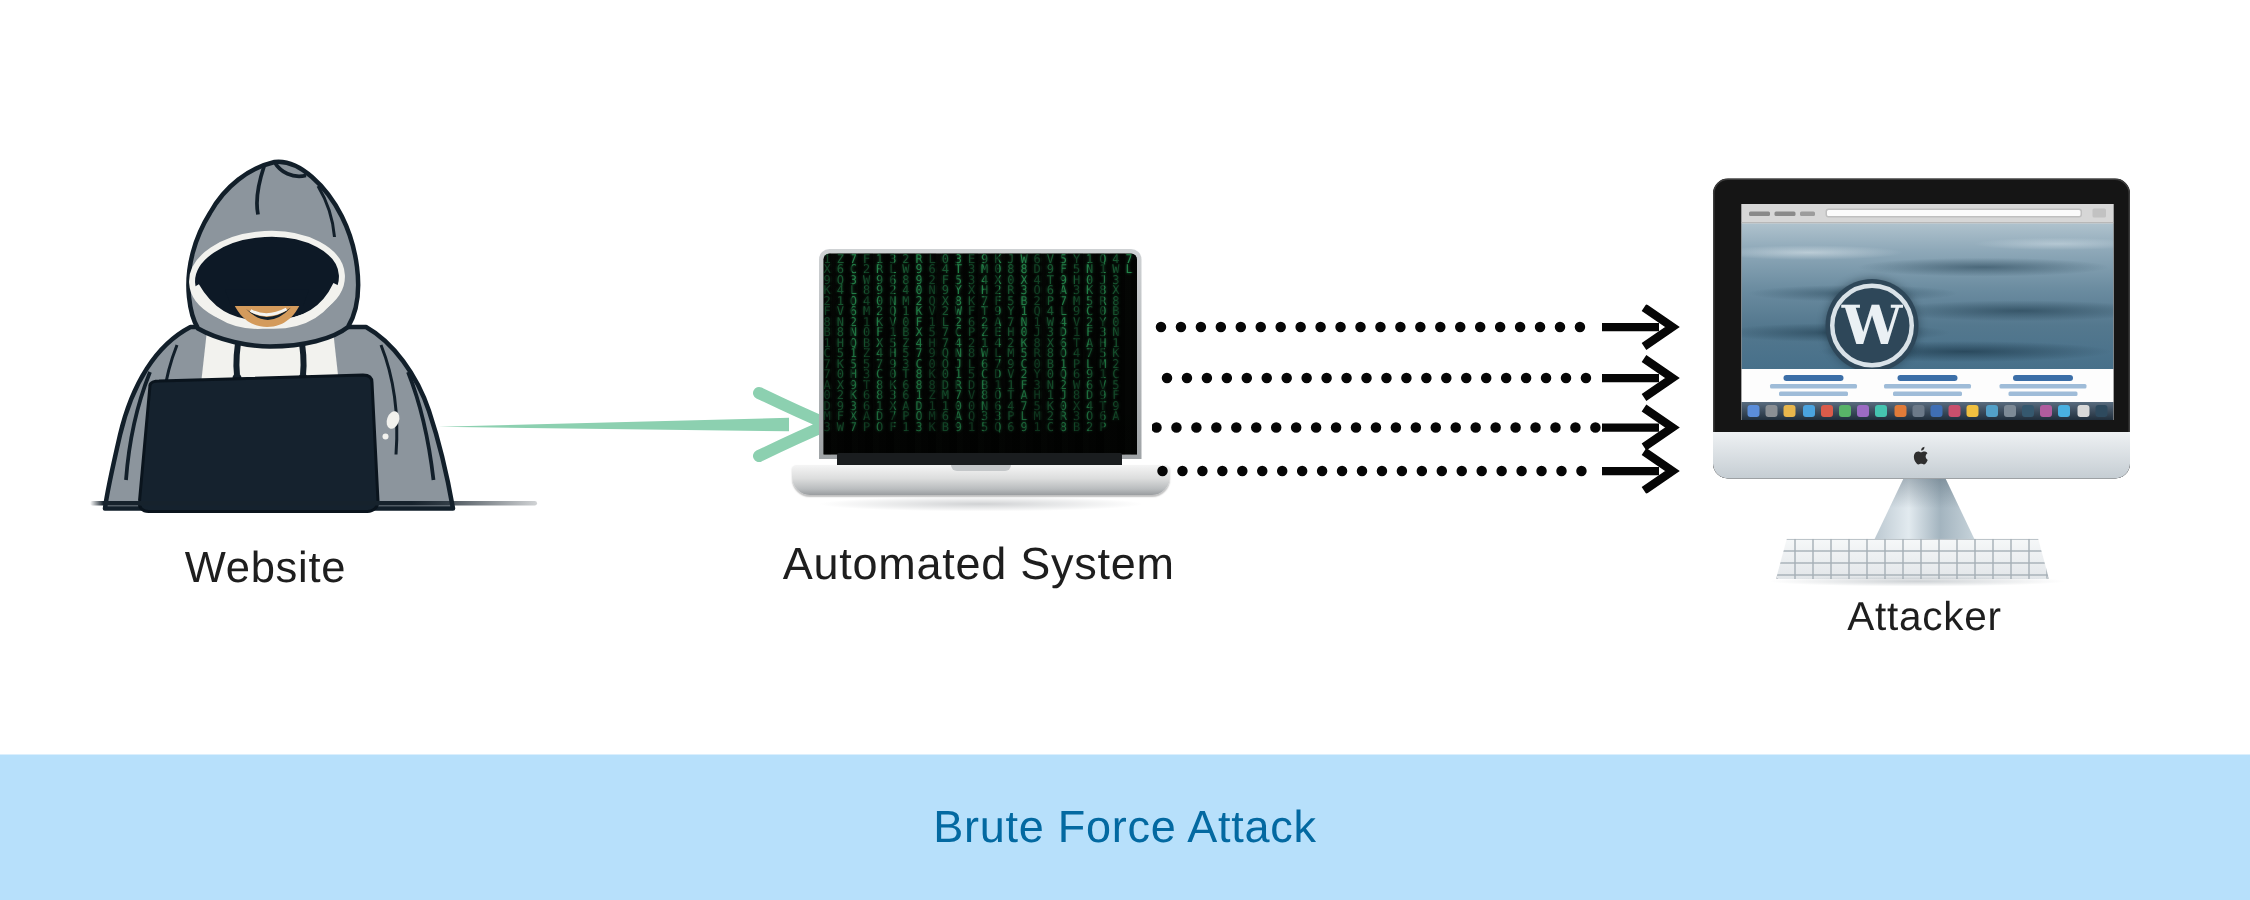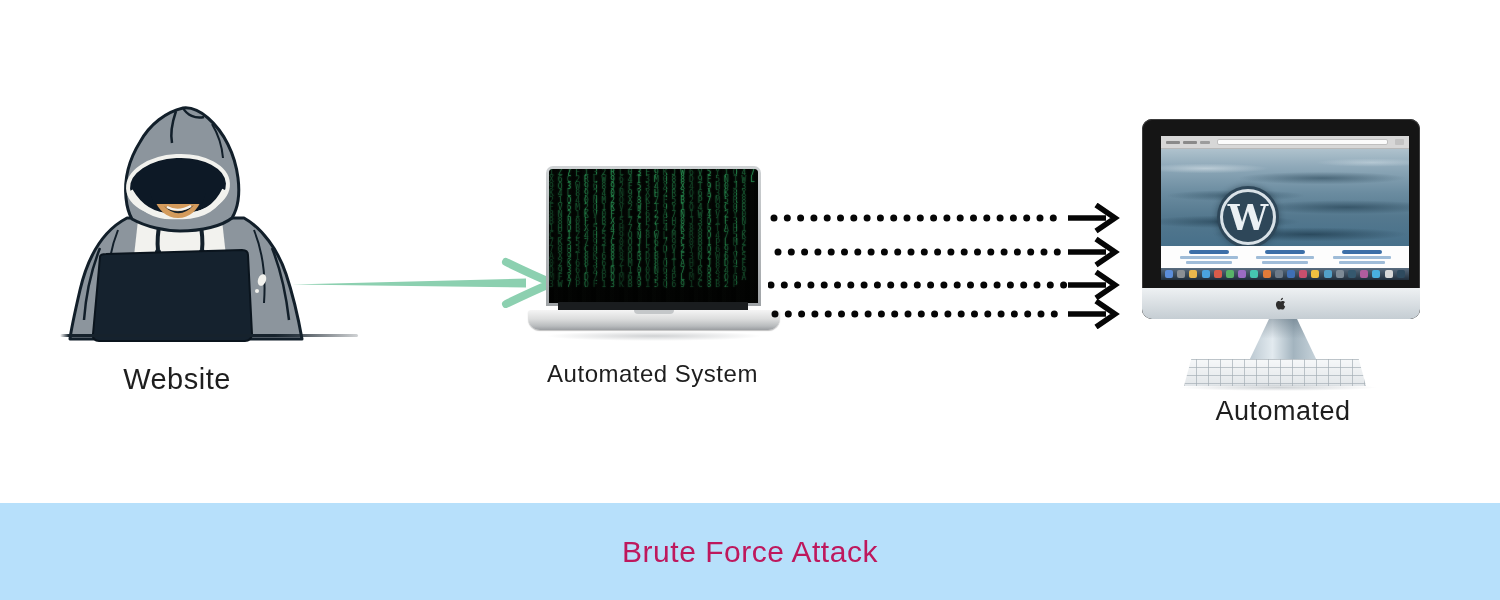--- a/index.html
+++ b/index.html
@@ -4,21 +4,21 @@
 <style>
   * { margin:0; padding:0; box-sizing:border-box; }
   body { background:#ffffff; font-family:"Liberation Sans","DejaVu Sans",sans-serif; }
   #canvas { position:relative; width:1500px; height:600px; background:#ffffff; overflow:hidden; }
 
   .abs { position:absolute; }
 
   
   .node-label { position:absolute; text-align:center; color:#1e1e1e; letter-spacing:.5px; }
   #attacker-label   { left:77px;  top:363px; width:200px; font-size:29px; }
-  #automated-label  { left:495px; top:360px; width:315px; font-size:24px; }
+  #automated-label  { left:495px; top:360px; width:315px; font-size:30px; }
   #wp-label         { left:1156px; top:391px; width:254px; font-size:27px; line-height:40px; }
 
   
   #attacker-figure { left:66px; top:98px; }
   #desk-line { left:60px; top:334px; width:298px; height:3px; border-radius:2px;
     background:linear-gradient(90deg, rgba(20,30,40,0) 0%, #16222c 3%, #16222c 72%, rgba(22,34,44,.2) 100%); }
 
   
   #laptop { left:528px; top:166px; width:252px; height:175px; }
   #laptop-screen-frame { position:absolute; left:18px; top:0; width:215px; height:140px;
@@ -88,21 +88,21 @@
       repeating-linear-gradient(90deg, rgba(165,175,182,.7) 0 1px, transparent 1px 12px),
       repeating-linear-gradient(180deg, rgba(165,175,182,.7) 0 1px, transparent 1px 8px),
       linear-gradient(180deg,#f6f8f9,#e2e6e9);
     box-shadow:0 2px 0 rgba(150,160,168,.6); }
   #imac-shadow { left:1178px; top:384px; width:200px; height:7px;
     background:radial-gradient(ellipse at center, rgba(130,140,148,.4), rgba(130,140,148,0) 70%); }
 
   
   #banner { left:0; top:503px; width:1500px; height:97px; background:#b7e0fb;
     display:flex; align-items:center; justify-content:center; }
-  #banner-label { font-size:30px; color:#be185d; letter-spacing:.5px; }
+  #banner-label { font-size:30px; color:#0369a1; letter-spacing:.5px; }
 </style>
 </head>
 <body>
 
 <div id="canvas">
 
   <svg id="attacker-figure" class="abs" width="240" height="246" viewBox="0 0 240 246">
 
     <g>
       <path d="M61,120 C38,132 22,158 14,192 C8,218 5,232 4,241 L236,241 C233,224 228,200 220,176 C212,152 196,130 178,120 Z" fill="#8C959D" stroke="#121F2A" stroke-width="3" stroke-linejoin="round"></path>
@@ -248,20 +248,20 @@
           <path d="M17.5 14.7c0-2.9 2.4-4.3 2.5-4.4-1.4-2-3.5-2.3-4.2-2.3-1.8-.2-3.5 1-4.4 1-.9 0-2.3-1-3.8-1-2 0-3.8 1.1-4.8 2.9-2 3.5-.5 8.7 1.5 11.5 1 1.4 2.1 2.9 3.6 2.8 1.4-.1 2-.9 3.7-.9s2.2.9 3.7.9c1.5 0 2.5-1.4 3.5-2.8 1.1-1.6 1.5-3.2 1.5-3.3-.1 0-2.8-1.1-2.8-4.4z" fill="#2e2e2e"></path>
           <path d="M14.8 5.2c.8-1 1.3-2.3 1.2-3.7-1.1.1-2.5.8-3.3 1.7-.7.8-1.4 2.2-1.2 3.5 1.3.1 2.5-.6 3.3-1.5z" fill="#2e2e2e"></path>
         </svg>
       </div>
     </div>
     <div id="imac-neck"></div>
     <div id="imac-keyboard"></div>
   </div>
   <div id="imac-shadow" class="abs"></div>
   <div id="wp-label" class="node-label">
-    <div>Automated</div>
+    <div>Attacker</div>
   </div>
 
   <div id="banner" class="abs">
     <div id="banner-label">Brute Force Attack</div>
   </div>
 
 </div>
 
 </body></html>

